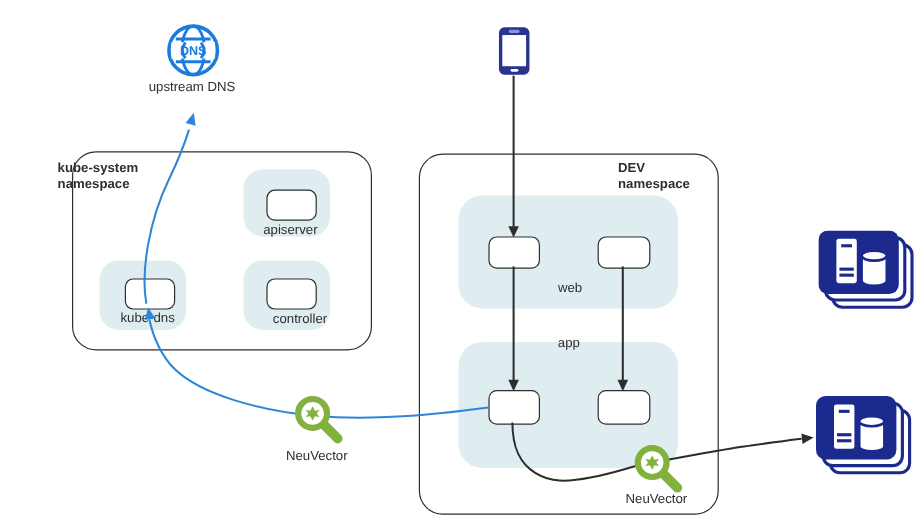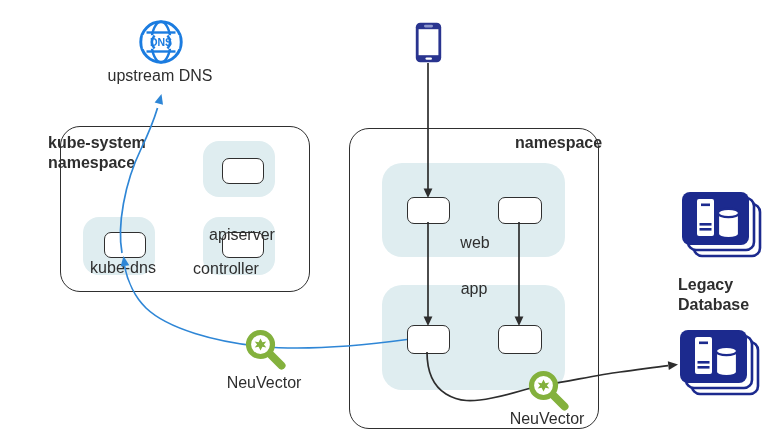--- a/index.html
+++ b/index.html
@@ -3,21 +3,21 @@
 <meta charset="utf-8">
 <style>
   html,body{margin:0;padding:0;background:#fff;}
   #canvas{
     position:relative;width:768px;height:434px;background:#fff;overflow:hidden;
     font-family:"Liberation Sans", sans-serif;color:#2e2e2e;
   }
   .ns-box{position:absolute;background:#fff;border:1.6px solid #2f2f2f;border-radius:20px;z-index:1;}
   .zone{position:absolute;background:#dfedf0;border-radius:16px;z-index:2;}
   .pod{position:absolute;background:#fff;border:1.6px solid #2f2f2f;border-radius:7px;z-index:3;}
-  .lbl{position:absolute;font-size:16px;line-height:1.28;color:#2e2e2e;white-space:nowrap;z-index:4;}
+  .lbl{position:absolute;font-size:11px;line-height:1.28;color:#2e2e2e;white-space:nowrap;z-index:4;}
   .lbl.c{transform:translateX(-50%);}
   .two-line{text-align:left;white-space:normal;font-weight:bold;}
   .two-line span{display:block;}
   #connectors{position:absolute;left:0;top:0;z-index:5;pointer-events:none;}
   .icon{position:absolute;z-index:6;}
 </style>
 </head>
 <body>
 
 <div id="canvas">
@@ -40,37 +40,34 @@
   <div class="pod" style="left:498px;top:325px;width:42px;height:27px;"></div>
 
   <div class="lbl c" style="left:160px;top:66px;">upstream DNS</div>
 
   <div class="lbl two-line" style="left:48px;top:133px;width:100px;">
     <span>kube-system</span>
     <span>namespace</span>
   </div>
 
   <div class="lbl two-line" style="left:515px;top:133px;width:100px;">
+    <span>DEV</span>
     <span>namespace</span>
   </div>
 
-  <div class="lbl c" style="left:242px;top:185px;margin-top:40px;">apiserver</div>
+  <div class="lbl c" style="left:242px;top:185px;">apiserver</div>
   <div class="lbl c" style="left:123px;top:258px;">kube-dns</div>
-  <div class="lbl c" style="left:226px;top:259px;">controller</div>
+  <div class="lbl c" style="left:250px;top:259px;">controller</div>
 
   <div class="lbl c" style="left:475px;top:233px;">web</div>
   <div class="lbl c" style="left:474px;top:279px;">app</div>
 
   <div class="lbl c" style="left:264px;top:373px;">NeuVector</div>
   <div class="lbl c" style="left:547px;top:409px;">NeuVector</div>
 
-  <div class="lbl two-line c" style="left:723px;top:275px;width:90px;">
-    <span>Legacy</span>
-    <span>Database</span>
-  </div>
 
   <svg id="connectors" width="768" height="434" viewBox="0 0 768 434">
 
     <g stroke="#2d2d2d" stroke-width="1.7" fill="none">
       <path d="M428,63 L428,189"></path>
       <path d="M428,222 L428,317"></path>
       <path d="M519,222 L519,317"></path>
       <path d="M427,352 C427,373 433,386 446,394 C459,402 472,402 492,398 C517,393 527,388 545,385 C575,380 598,375 620,372 C640,369.5 655,367 668,365.6"></path>
     </g>
     <g fill="#2d2d2d">

